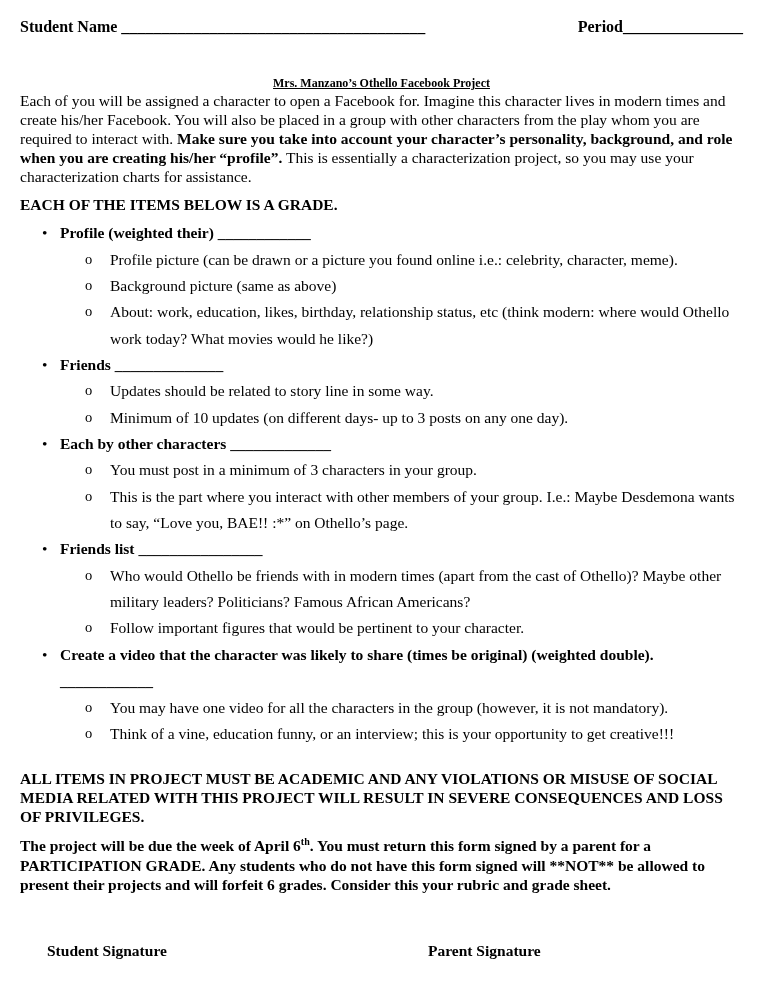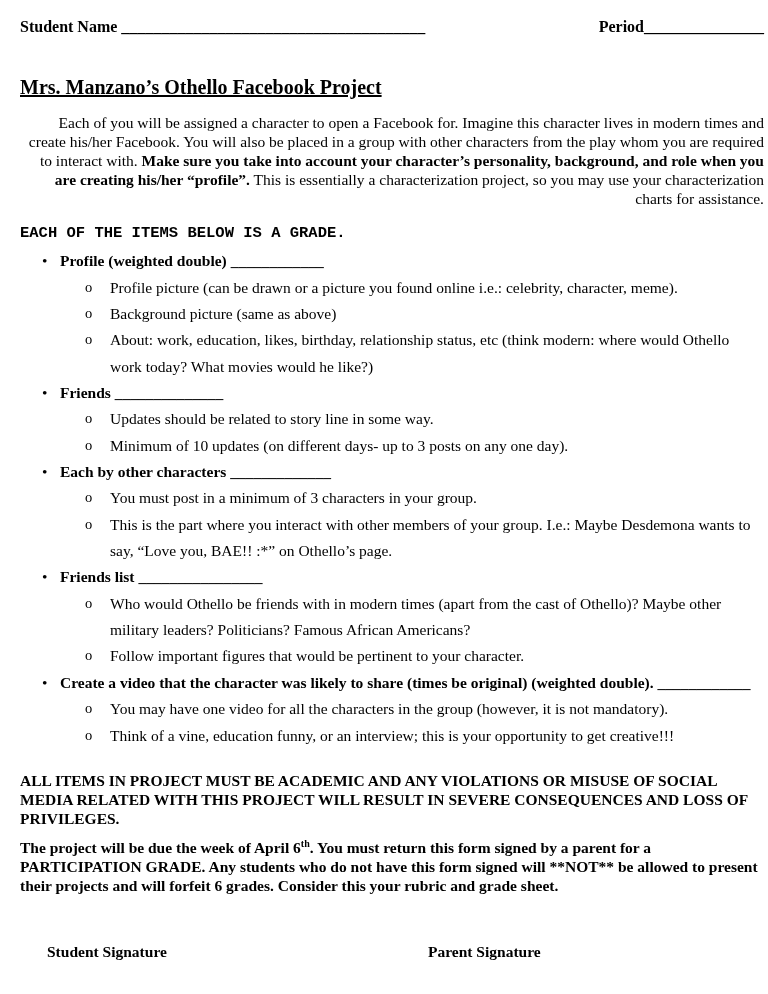--- a/index.html
+++ b/index.html
@@ -6,47 +6,46 @@
   html, body { width: 768px; height: 994px; }
   body {
     background: #ffffff;
     color: #000000;
     font-family: "Liberation Serif", "DejaVu Serif", serif;
     font-size: 15.5px;
   }
   .page {
     width: 768px;
     height: 994px;
-    padding: 18px 4px 0 20px;
+    padding: 18px 25px 0 20px;
     overflow: hidden;
     background: #ffffff;
   }
   .header-row {
     display: flex;
     justify-content: space-between;
     font-weight: bold;
     font-size: 16px;
   }
   .header-field { white-space: nowrap; }
   .blank { font-weight: bold; }
   .doc-title {
+    text-align: center;
     margin-top: 40px;
-    font-size: 20px;
+    font-size: 12px;
     font-weight: bold;
   }
   .doc-title .underlined { text-decoration: underline; }
   .intro {
-    margin-top: 14px;
     line-height: 1.23;
-    text-align: right;
+    text-align: left;
   }
   .grade-heading {
-    margin-top: 16px;
-    font-weight: bold;
-    font-family: Liberation Mono, monospace;
+    margin-top: 10px;
+    font-weight: bold;
   }
   .rules-list {
     list-style: none;
     margin-top: 6px;
   }
   .item-line {
     display: flex;
     margin-left: 22px;
     line-height: 1.7;
   }
@@ -108,21 +107,21 @@
 
   <p class="intro"><span>Each of you will be assigned a character to open a Facebook for. Imagine this character lives in modern times and create his/her Facebook. You will also be placed in a group with other characters from the play whom you are required to interact with. </span><b>Make sure you take into account your character’s personality, background, and role when you are creating his/her “profile”.</b><span> This is essentially a characterization project, so you may use your characterization charts for assistance.</span></p>
 
   <p class="grade-heading">EACH OF THE ITEMS BELOW IS A GRADE.</p>
 
   <ul class="rules-list">
 
     <li>
       <div class="item-line">
         <span class="bullet-marker">•</span>
-        <span class="item-text"><b>Profile (weighted double)</b> <span class="blank">____________</span></span>
+        <span class="item-text"><b>Profile (weighted their)</b> <span class="blank">____________</span></span>
       </div>
       <div class="sub-line">
         <span class="sub-marker">o</span>
         <span class="sub-text">Profile picture (can be drawn or a picture you found online i.e.: celebrity, character, meme).</span>
       </div>
       <div class="sub-line">
         <span class="sub-marker">o</span>
         <span class="sub-text">Background picture (same as above)</span>
       </div>
       <div class="sub-line">

